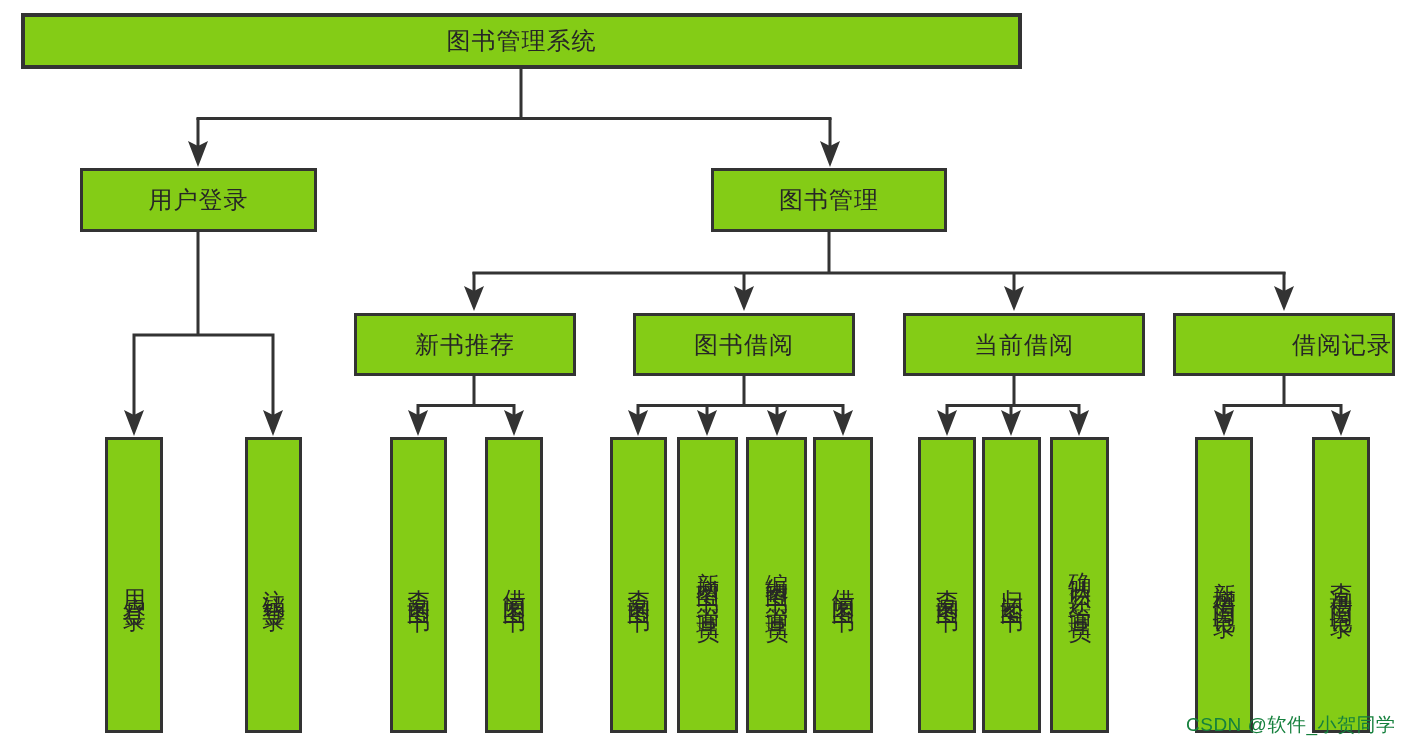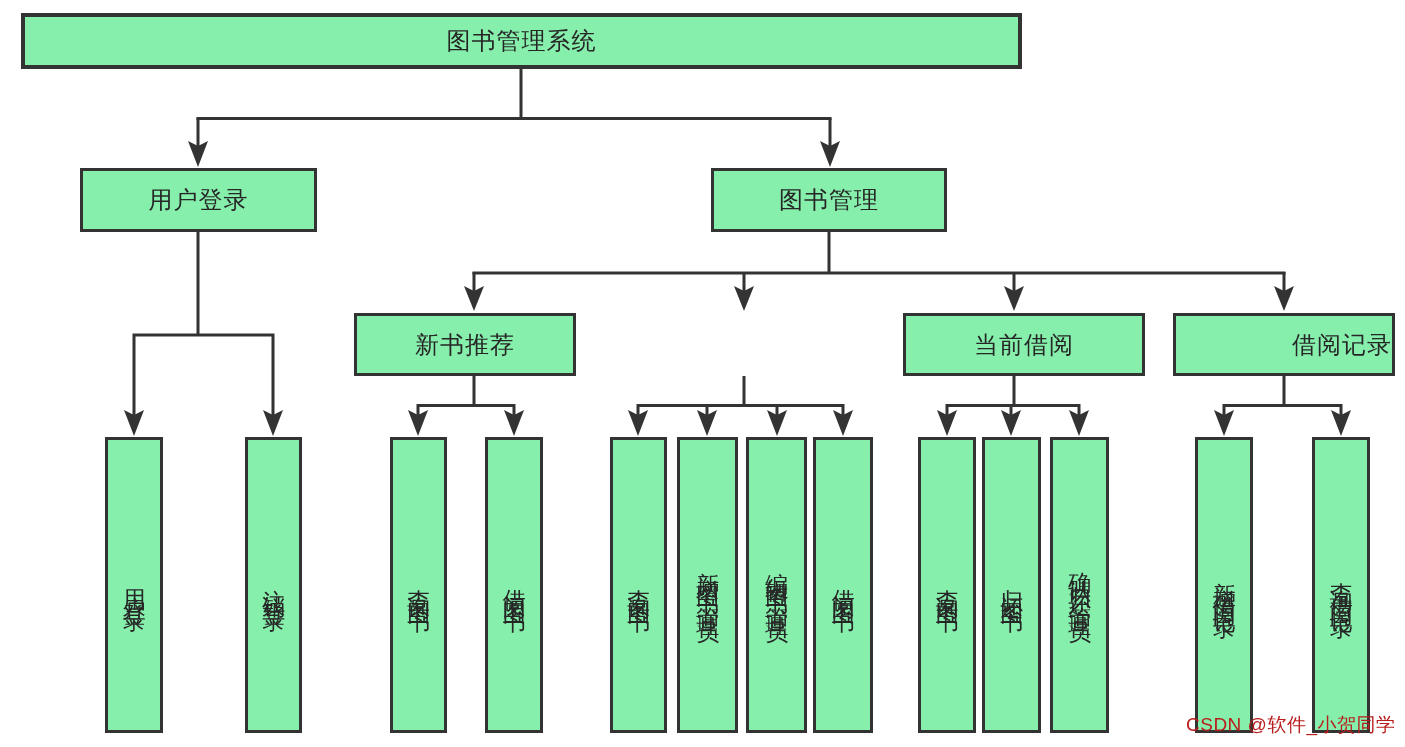--- a/index.html
+++ b/index.html
@@ -8,42 +8,42 @@
     width:1405px;height:747px;
     background:#ffffff;
     font-family:"Liberation Sans","DejaVu Sans",sans-serif;
     color:#262626;
     overflow:hidden;
   }
   .connectors{position:absolute;left:0;top:0;z-index:1;}
   .node{
     position:absolute;
     box-sizing:border-box;
-    background:#86efac;
+    background:#84cc16;
     border:3px solid #333333;
     display:flex;align-items:center;justify-content:center;
     z-index:2;
   }
   .hnode{font-size:24px;letter-spacing:1px;}
   .leaf{z-index:2;}
   .leaf .vtext{
     writing-mode:vertical-rl;
     text-orientation:mixed;
     font-size:23px;
     line-height:1.1;
     letter-spacing:7px;
     white-space:nowrap;
   }
   .root-box{border-width:4px;font-size:24px;}
   .watermark{
     position:absolute;
     z-index:3;
     left:1186px;top:712px;
     font-size:19px;
-    color:#b91c1c;
+    color:#15803d;
     letter-spacing:0.5px;
     white-space:nowrap;
   }
 </style>
 </head>
 <body>
 
 <div class="stage">
 
   <svg class="connectors" width="1405" height="747" viewBox="0 0 1405 747">
@@ -98,20 +98,23 @@
   <div class="node hnode" style="left:80px;top:168px;width:237px;height:64px;">
     <span>用户登录</span>
   </div>
   <div class="node hnode" style="left:711px;top:168px;width:236px;height:64px;justify-content:center;">
     <span>图书管理</span>
   </div>
 
   <div class="node hnode" style="left:354px;top:313px;width:222px;height:63px;">
     <span>新书推荐</span>
   </div>
+  <div class="node hnode" style="left:633px;top:313px;width:222px;height:63px;">
+    <span>图书借阅</span>
+  </div>
   <div class="node hnode" style="left:903px;top:313px;width:242px;height:63px;">
     <span>当前借阅</span>
   </div>
   <div class="node hnode" style="left:1173px;top:313px;width:222px;height:63px;justify-content:flex-end;">
     <span>借阅记录</span>
   </div>
 
   <div class="node leaf" style="left:105px;top:437px;width:58px;height:296px;">
     <span class="vtext">用户登录</span>
   </div>

